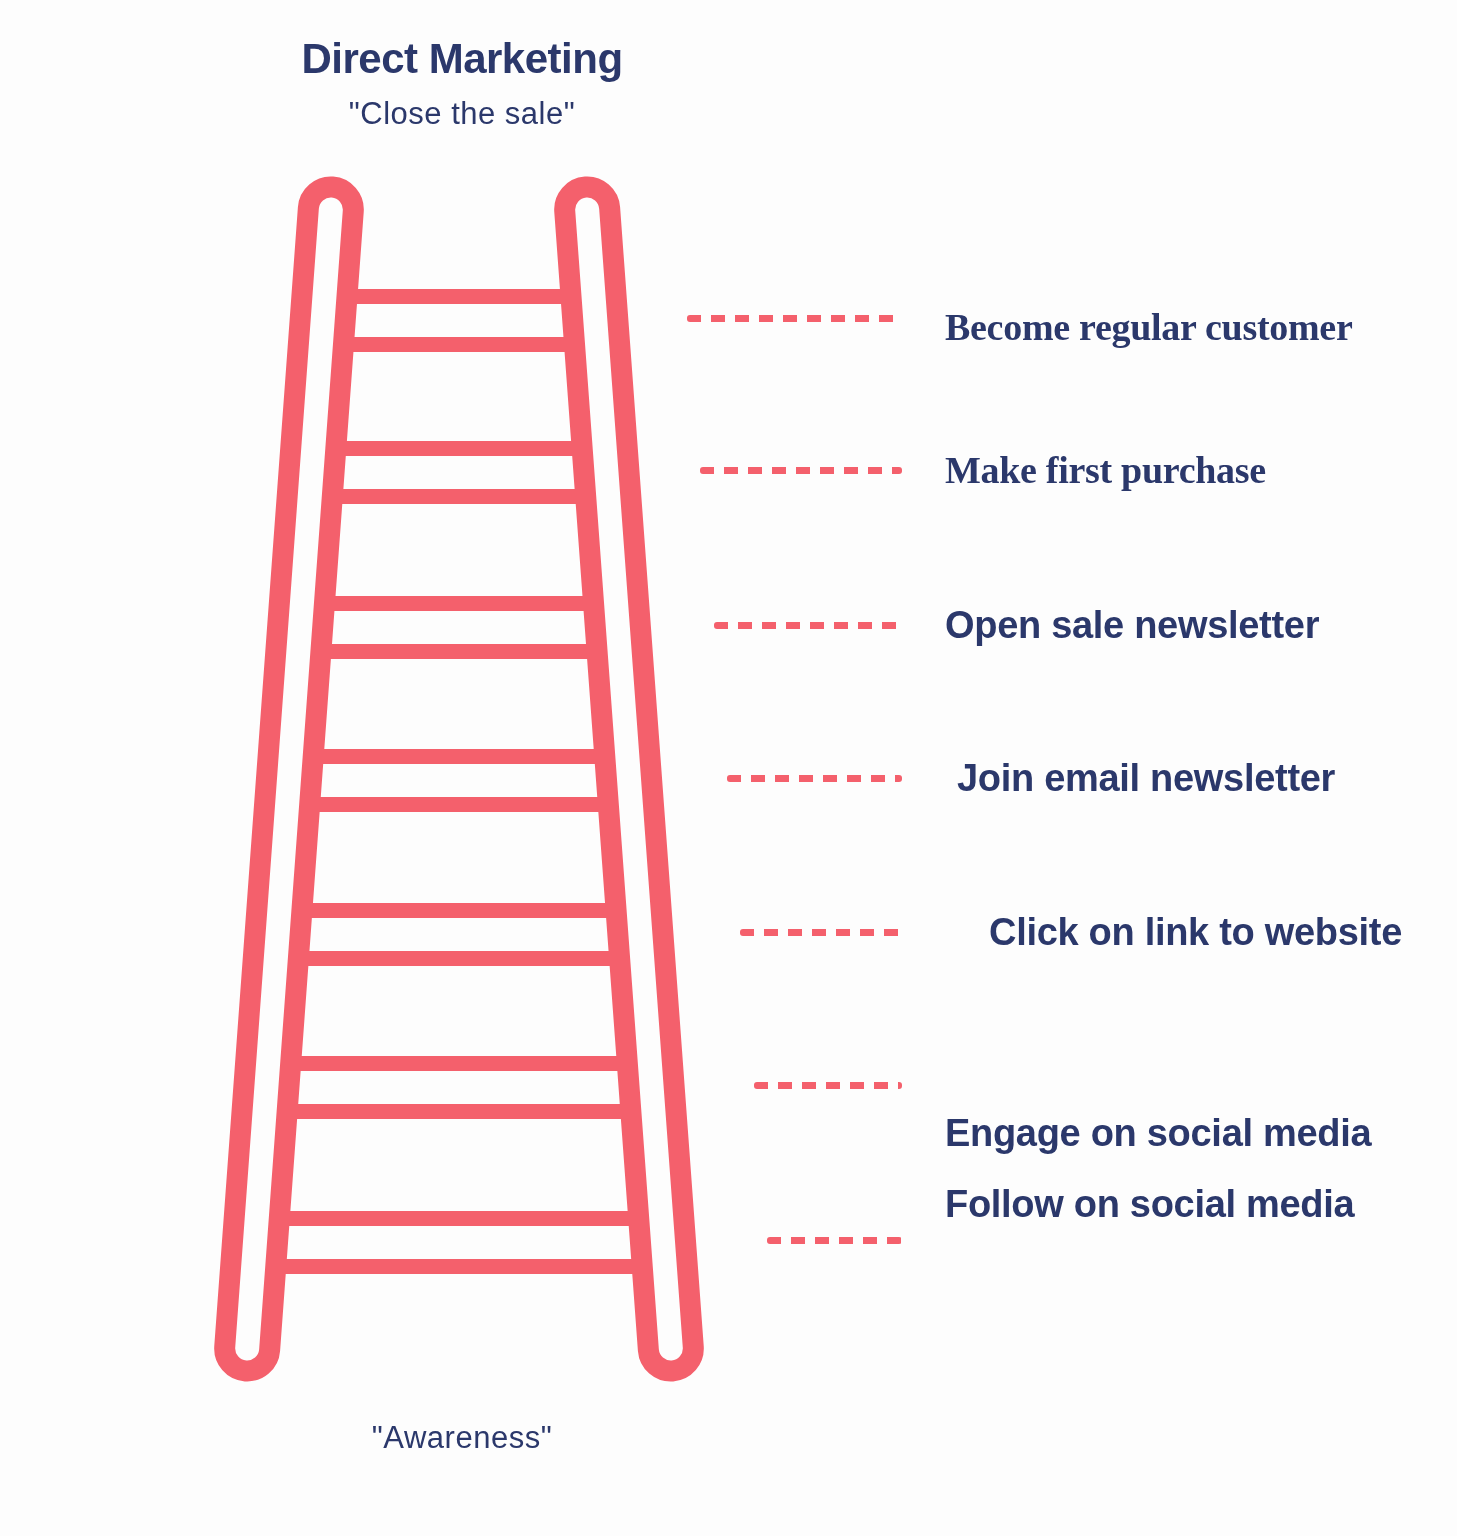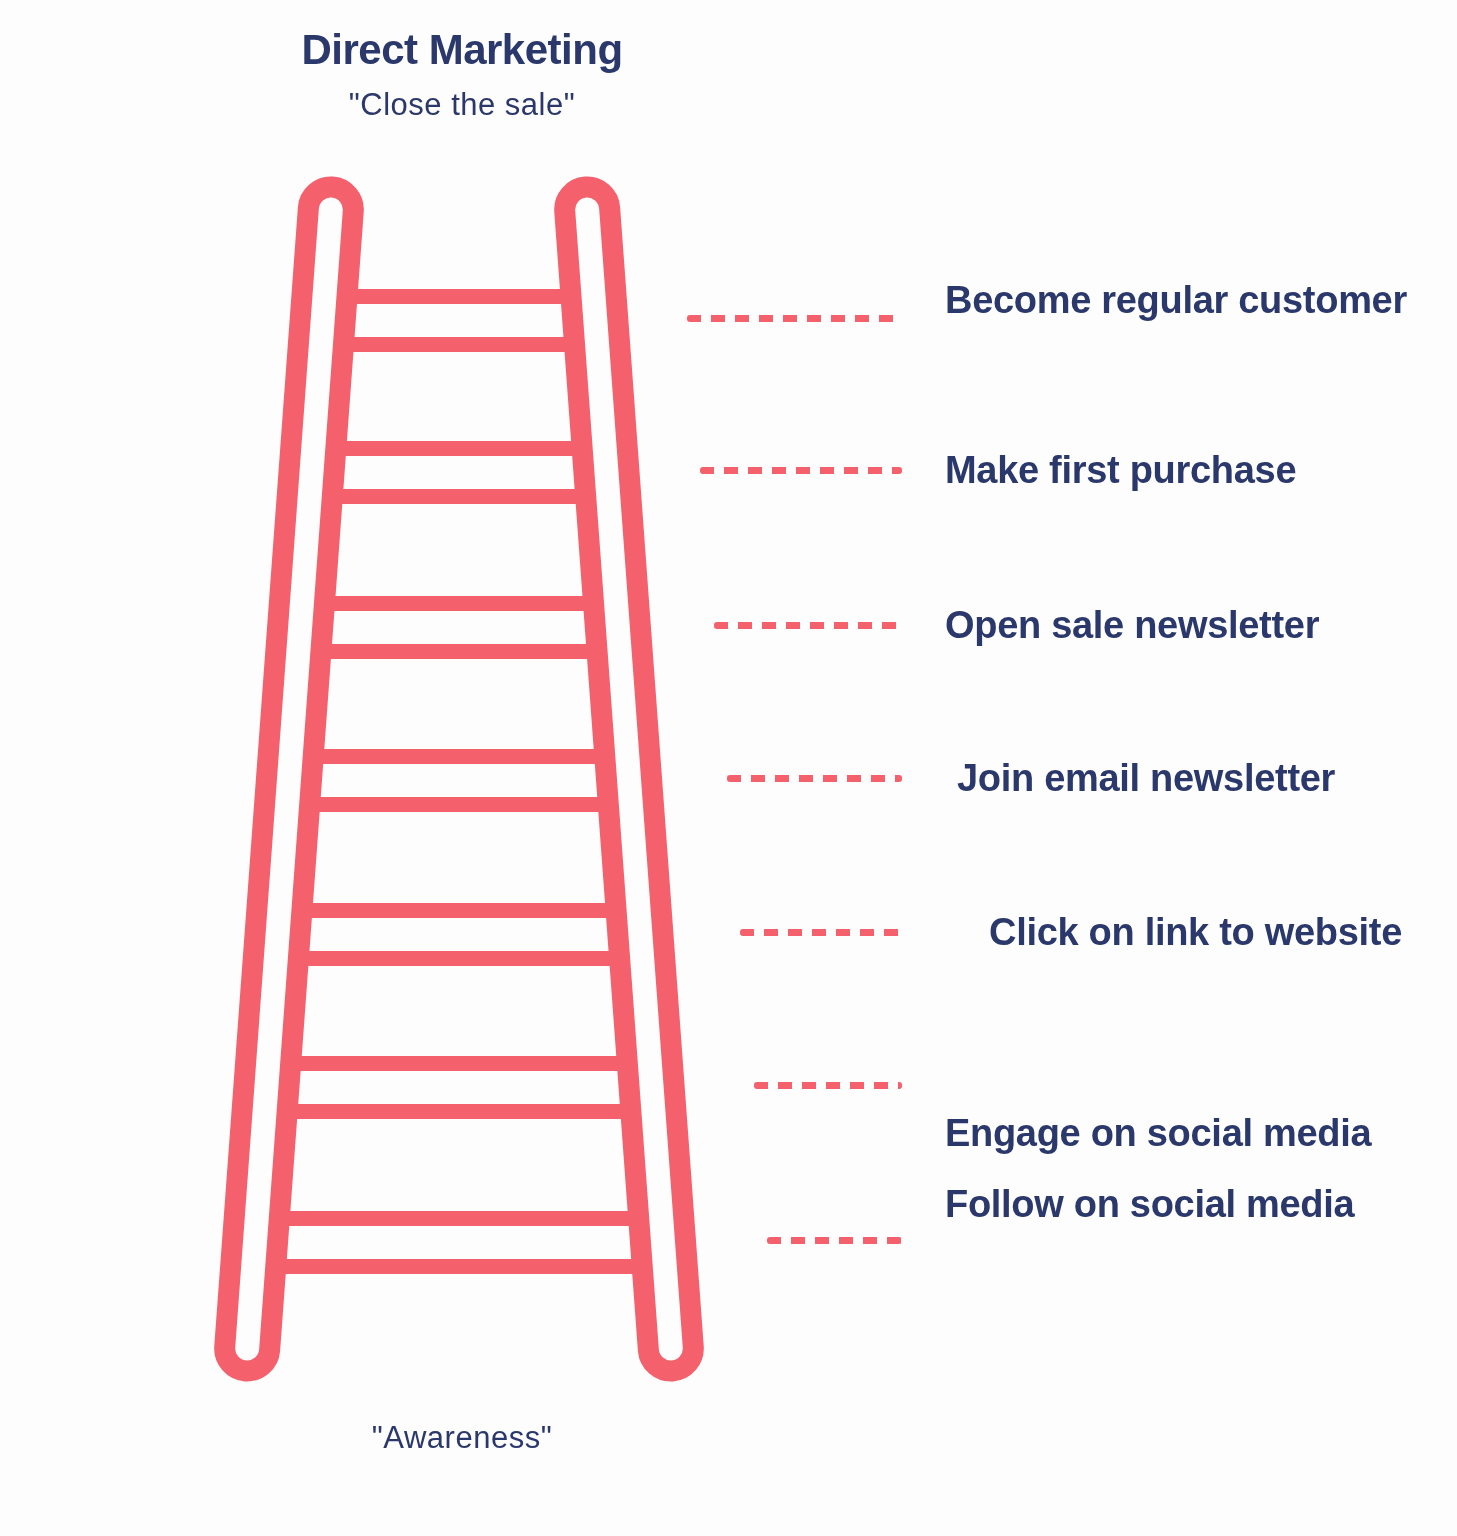--- a/index.html
+++ b/index.html
@@ -23,21 +23,21 @@
     font-weight:bold;
     letter-spacing:-0.5px;
     line-height:1.1;
   }
   .caption .cap-sub{
     font-size:31px;
     font-weight:normal;
     margin-top:14px;
     letter-spacing:0.5px;
   }
-  .top-caption{top:27px;}
+  .top-caption{top:36px;}
   .bottom-caption{top:1406px;}
   .rail{
     position:absolute;
     width:66px;
     height:1208px;
     border:21px solid var(--red,#f4606c);
     border-radius:44px;
     box-sizing:border-box;
     background:transparent;
   }
@@ -78,25 +78,25 @@
     <div class="cap-sub">"Close the sale"</div>
   </div>
 
   <div class="rail rail-left"></div>
   <div class="rail rail-right"></div>
 
   <div id="steps">
       <div class="rung" style="left: 352.527px; width: 212.947px; top: 288.5px;"></div>
       <div class="rung" style="left: 348.996px; width: 220.008px; top: 336.5px;"></div>
       <div class="dash-line" style="left: 687px; width: 215px; top: 314.5px;"></div>
-      <div class="step-label" style="top: 274px;">Become regular customer</div>
+      <div class="step-label" style="top: 301px; font-family: Liberation Serif, serif;">Become regular customer</div>
       <div class="rung" style="left: 341.346px; width: 235.309px; top: 440.5px;"></div>
       <div class="rung" style="left: 337.815px; width: 242.371px; top: 488.5px;"></div>
       <div class="dash-line" style="left: 700.33px; width: 201.67px; top: 466.5px;"></div>
-      <div class="step-label" style="top: 444px;">Make first purchase</div>
+      <div class="step-label" style="top: 444px; font-family: Liberation Serif, serif;">Make first purchase</div>
       <div class="rung" style="left: 329.944px; width: 258.112px; top: 595.5px;"></div>
       <div class="rung" style="left: 326.413px; width: 265.174px; top: 643.5px;"></div>
       <div class="dash-line" style="left: 713.66px; width: 188.34px; top: 621.5px;"></div>
       <div class="step-label" style="top: 599px;">Open sale newsletter</div>
       <div class="rung" style="left: 318.689px; width: 280.622px; top: 748.5px;"></div>
       <div class="rung" style="left: 315.158px; width: 287.684px; top: 796.5px;"></div>
       <div class="dash-line" style="left: 726.99px; width: 175.01px; top: 774.5px;"></div>
       <div class="step-label" style="top: 752px; margin-left: 12px;">Join email newsletter</div>
       <div class="rung" style="left: 307.361px; width: 303.278px; top: 902.5px;"></div>
       <div class="rung" style="left: 303.83px; width: 310.34px; top: 950.5px;"></div>

